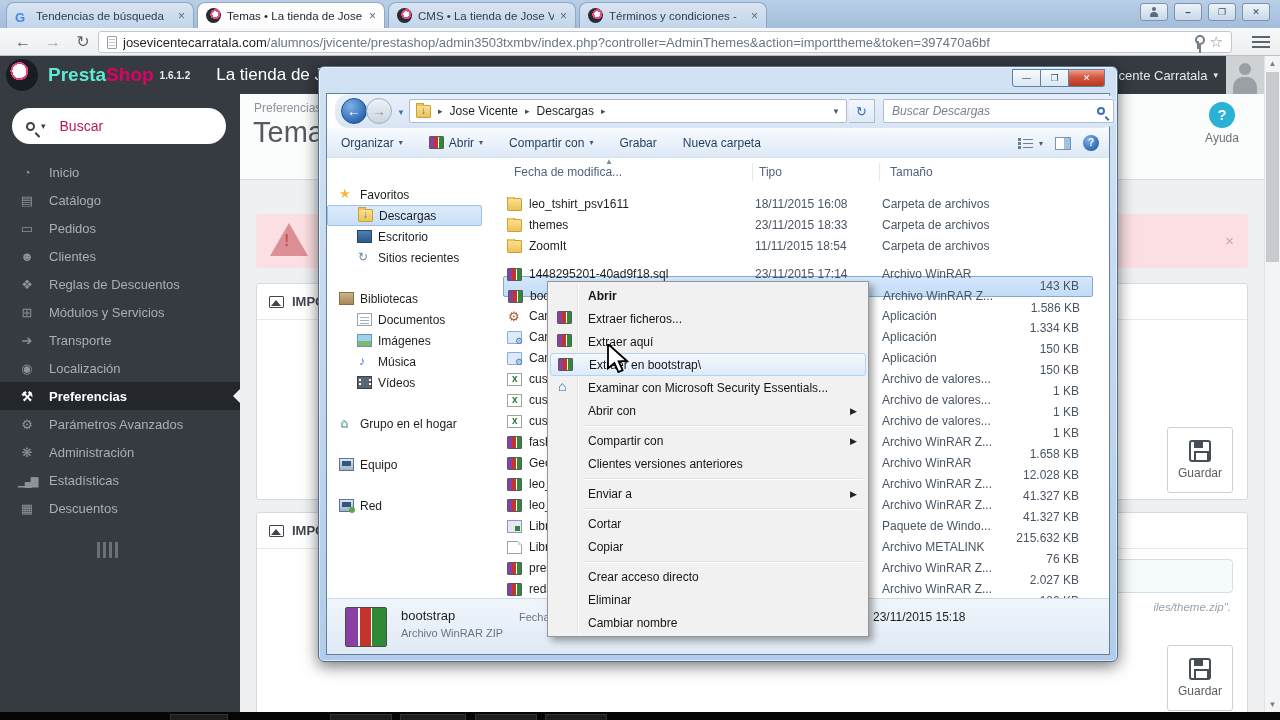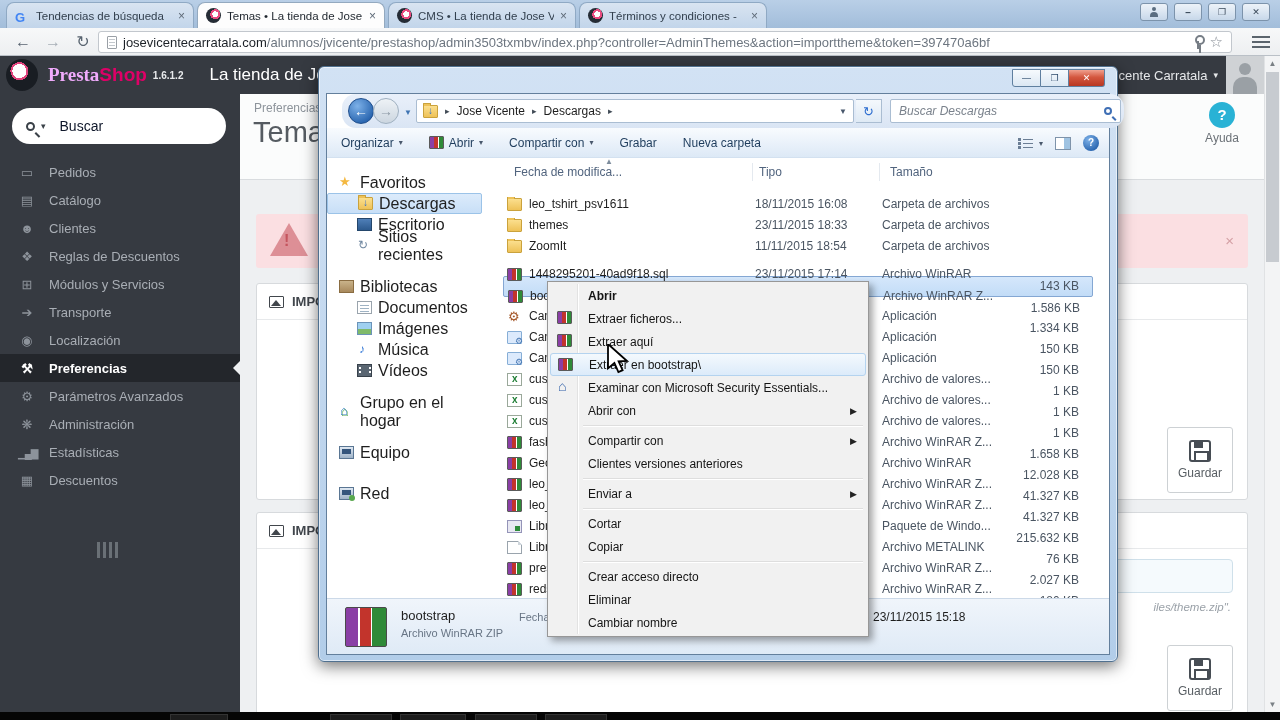--- a/index.html
+++ b/index.html
@@ -52,38 +52,38 @@
   .star-ico::before{content:"☆";}
   .burger{position:absolute;right:10px;top:7px;width:18px;height:14px;}
   .burger::before{content:"";position:absolute;left:0;right:0;top:1px;height:2px;background:#5b646d;
                   box-shadow:0 5px 0 #5b646d,0 10px 0 #5b646d;}
 
   
   .ps-top{position:absolute;left:0;top:56px;width:1226px;height:38px;background:#363a41;display:flex;align-items:center;}
   .ps-logo{width:32px;height:32px;border-radius:50%;margin-left:6px;flex:none;
            background:radial-gradient(circle at 42% 38%, #ffffff 0 7px, #e0447d 7px 9px, #191d23 9px);}
   .brand{margin-left:10px;font-size:19px;font-weight:bold;}
-  .brand .p1{color:#f0abfc;font-family:Liberation Serif, serif;}
+  .brand .p1{color:#5eead4;}
   .brand .p2{color:#df0067;}
   .ps-version{color:#e8eaec;font-size:10px;margin-left:6px;font-weight:bold;}
   .ps-store{color:#ffffff;font-size:17px;font-weight:300;margin-left:26px;white-space:nowrap;}
   .ps-user{position:absolute;right:8px;top:0;height:38px;display:flex;align-items:center;gap:6px;color:#e6e8ea;font-size:13px;}
   .caret-dn{display:inline-block;font-size:9px;color:inherit;}
   .caret-dn::before{content:"▾";}
   .ps-avatar{position:absolute;left:1226px;top:56px;width:38px;height:38px;background:#cfd2d5;overflow:hidden;}
   .ps-avatar::before{content:"";position:absolute;left:13px;top:7px;width:12px;height:12px;border-radius:50%;background:#9aa0a5;}
   .ps-avatar::after{content:"";position:absolute;left:7px;top:21px;width:24px;height:17px;border-radius:10px 10px 0 0;background:#9aa0a5;}
 
   .ps-side{position:absolute;left:0;top:94px;width:240px;height:618px;background:#363a41;}
   .ps-search{position:absolute;left:12px;top:14px;width:214px;height:36px;background:#fff;border-radius:18px;
              display:flex;align-items:center;padding:0 14px;gap:6px;}
   .mag{width:9px;height:9px;border:2px solid #3a4148;border-radius:50%;position:relative;flex:none;}
   .mag::after{content:"";position:absolute;left:8px;top:8px;width:6px;height:2px;background:#3a4148;transform:rotate(45deg);transform-origin:0 0;}
   .ps-search .caret-dn{color:#3a4148;}
-  .ps-search-ph{color:#0f172a;font-size:14px;margin-left:8px;}
+  .ps-search-ph{color:#be185d;font-size:14px;margin-left:8px;}
   .ps-menu{position:absolute;left:0;top:64px;width:240px;}
   .ps-item{position:relative;height:28px;display:flex;align-items:center;padding-left:18px;gap:13px;color:#a9aeb5;font-size:13px;}
   .ps-item .sico{width:18px;text-align:center;font-size:13px;color:#8d939b;flex:none;}
   .ps-item.active{background:#23262b;color:#ffffff;font-weight:bold;}
   .ps-item.active .sico{color:#ffffff;}
   .ps-item.active::after{content:"";position:absolute;right:0;top:50%;margin-top:-7px;
        border:7px solid transparent;border-right-color:#eef0f2;}
   .sico[data-icon="home"]::before{content:"◔";}
   .sico[data-icon="catalog"]::before{content:"▤";}
   .sico[data-icon="orders"]::before{content:"▭";}
@@ -150,21 +150,21 @@
        box-shadow:0 4px 16px rgba(0,0,0,.55), inset 0 0 0 1px rgba(255,255,255,.55);}
   .wbtns{position:absolute;top:2px;right:12px;display:flex;}
   .wbtn{height:18px;border:1px solid #5f7f9f;display:flex;align-items:center;justify-content:center;
         font-size:9px;color:#2d4a6b;background:linear-gradient(#f6fafd,#dbe7f3);}
   .wbtn.min{width:29px;border-radius:0 0 0 3px;}
   .wbtn.max{width:28px;border-left:none;}
   .wbtn.close{width:36px;border-left:none;border-radius:0 0 3px 0;color:#fff;
               background:linear-gradient(#f0a08e,#d4573f 45%,#b83722);}
   .win-client{position:absolute;left:7px;top:26px;width:784px;height:562px;background:#fff;border:1px solid #637f9c;}
 
-  .navbar{position:absolute;left:15px;top:0;width:100%;height:34px;background:linear-gradient(#e9f0fa,#dae5f4);border-radius:14px;}
+  .navbar{position:absolute;left:8px;top:0;width:100%;height:34px;background:linear-gradient(#e9f0fa,#dae5f4);border-radius:14px;}
   .navcircle{position:absolute;top:4px;width:26px;height:26px;border-radius:50%;text-align:center;line-height:25px;
              font-size:14px;font-weight:bold;}
   .nav-back{left:6px;color:#fff;background:radial-gradient(circle at 35% 30%, #7db1e8, #2a66b0 75%);border:1px solid #1d4d8c;}
   .nav-back::before{content:"←";}
   .nav-fwd{left:31px;color:#8e99a5;background:linear-gradient(#eef2f6,#ccd6e0);border:1px solid #9fb0c0;}
   .nav-fwd::before{content:"→";}
   .nav-caret{position:absolute;left:62px;top:14px;font-size:8px;color:#3f74b3;}
   .nav-caret::before{content:"▼";}
   .addrbar{position:absolute;left:74px;top:5px;width:438px;height:24px;background:#fff;border:1px solid #aabdd2;
            border-radius:2px;display:flex;align-items:center;padding:0 6px;font-size:12px;color:#1e1e1e;}
@@ -194,21 +194,21 @@
         box-shadow:0 4px 0 #6b7e95,0 8px 0 #6b7e95;}
   .views-ico::after{content:"";position:absolute;left:5px;top:2px;width:10px;height:1px;background:#6b7e95;
         box-shadow:0 4px 0 #6b7e95,0 8px 0 #6b7e95;}
   .preview-ico{width:16px;height:13px;border:1px solid #7e93aa;background:#fff;position:relative;}
   .preview-ico::after{content:"";position:absolute;right:0;top:0;width:6px;height:100%;background:#9fc3e2;}
   .help-ico{width:16px;height:16px;border-radius:50%;background:radial-gradient(circle at 35% 30%,#7db1e8,#2a66b0 75%);
             color:#fff;font-size:10px;font-weight:bold;text-align:center;line-height:16px;}
   .help-ico::before{content:"?";}
 
   .explorer-main{position:absolute;left:0;top:64px;width:100%;height:442px;overflow:hidden;}
-  .tree{position:absolute;left:0;top:0;width:159px;height:100%;padding-top:14px;font-size:16px;color:#1e1e1e;}
+  .tree{position:absolute;left:0;top:0;width:159px;height:100%;padding-top:26px;font-size:12px;color:#1e1e1e;}
   .tree-item{position:relative;height:21px;display:flex;align-items:center;gap:6px;padding-left:12px;}
   .tree-item.lvl1{padding-left:30px;}
   .tree-item.gap{margin-top:20px;}
   .tree-item.selected{background:linear-gradient(#dcebfb,#c8dff7);border:1px solid #9bc3e8;border-radius:2px;margin-right:4px;}
 
   .fic{width:15px;height:13px;position:relative;display:inline-block;flex:none;}
   .fic[data-icon="folder"],.fic[data-icon="download"]{background:linear-gradient(#fbdf8e,#eec258);border:1px solid #caa23c;border-radius:1px;}
   .fic[data-icon="folder"]::before,.fic[data-icon="download"]::before{content:"";position:absolute;top:-3px;left:-1px;width:6px;height:2px;
         background:#eec258;border:1px solid #caa23c;border-bottom:none;border-radius:1px 1px 0 0;}
   .fic[data-icon="download"]::after{content:"↓";position:absolute;left:4px;top:-1px;font-size:10px;font-weight:bold;color:#2f6fd0;}
@@ -348,27 +348,31 @@
   <div class="ps-avatar"></div>
 
   <div class="ps-side">
     <div class="ps-search">
       <span class="mag"></span>
       <span class="caret-dn" style="color:#3a4148;"></span>
       <span class="ps-search-ph">Buscar</span>
     </div>
     <div class="ps-menu">
 
+    <div class="ps-item">
+          <span class="sico" data-icon="home"></span>
+          <span>Inicio</span>
+        </div>
+        <div class="ps-item">
+          <span class="sico" data-icon="catalog"></span>
+          <span>Catálogo</span>
+        </div>
         <div class="ps-item">
           <span class="sico" data-icon="orders"></span>
           <span>Pedidos</span>
-        </div>
-        <div class="ps-item">
-          <span class="sico" data-icon="catalog"></span>
-          <span>Catálogo</span>
         </div>
         <div class="ps-item">
           <span class="sico" data-icon="customers"></span>
           <span>Clientes</span>
         </div>
         <div class="ps-item">
           <span class="sico" data-icon="discounts"></span>
           <span>Reglas de Descuentos</span>
         </div>
         <div class="ps-item">

